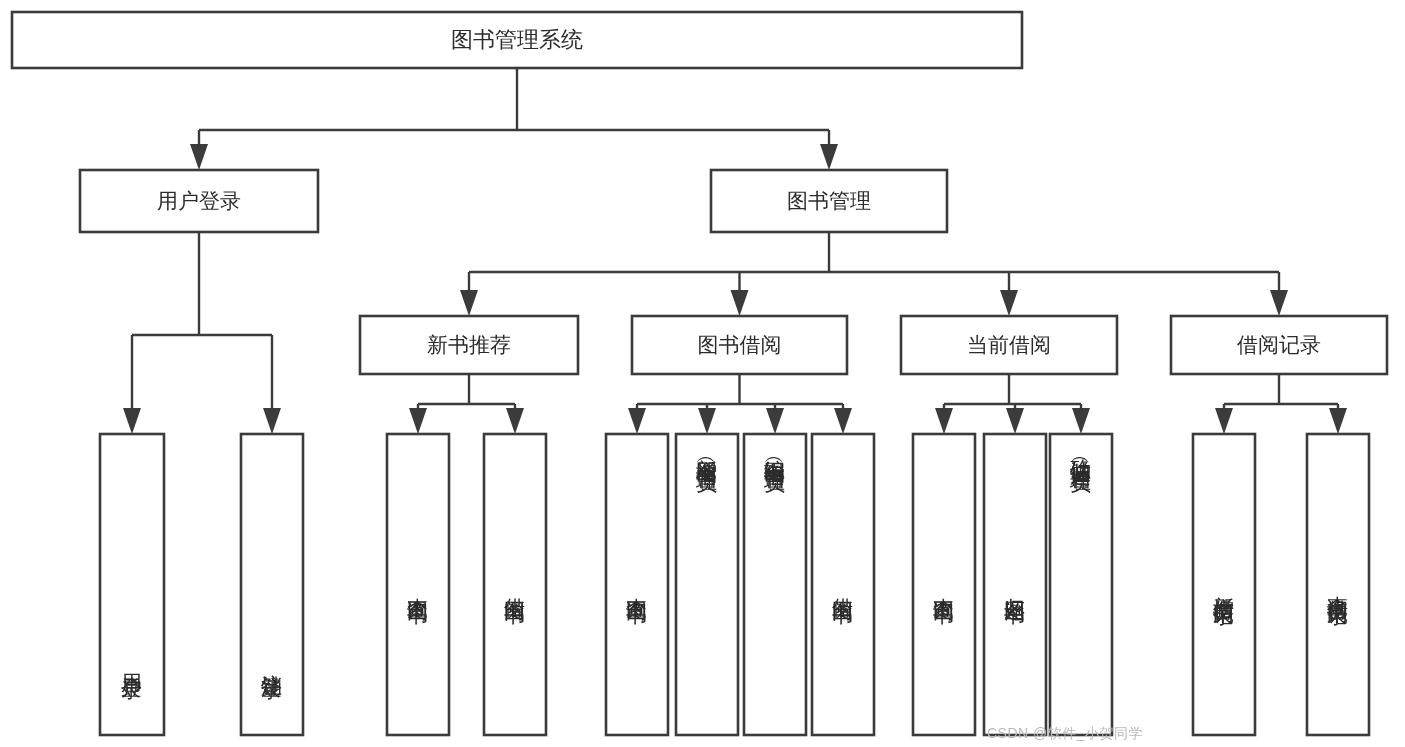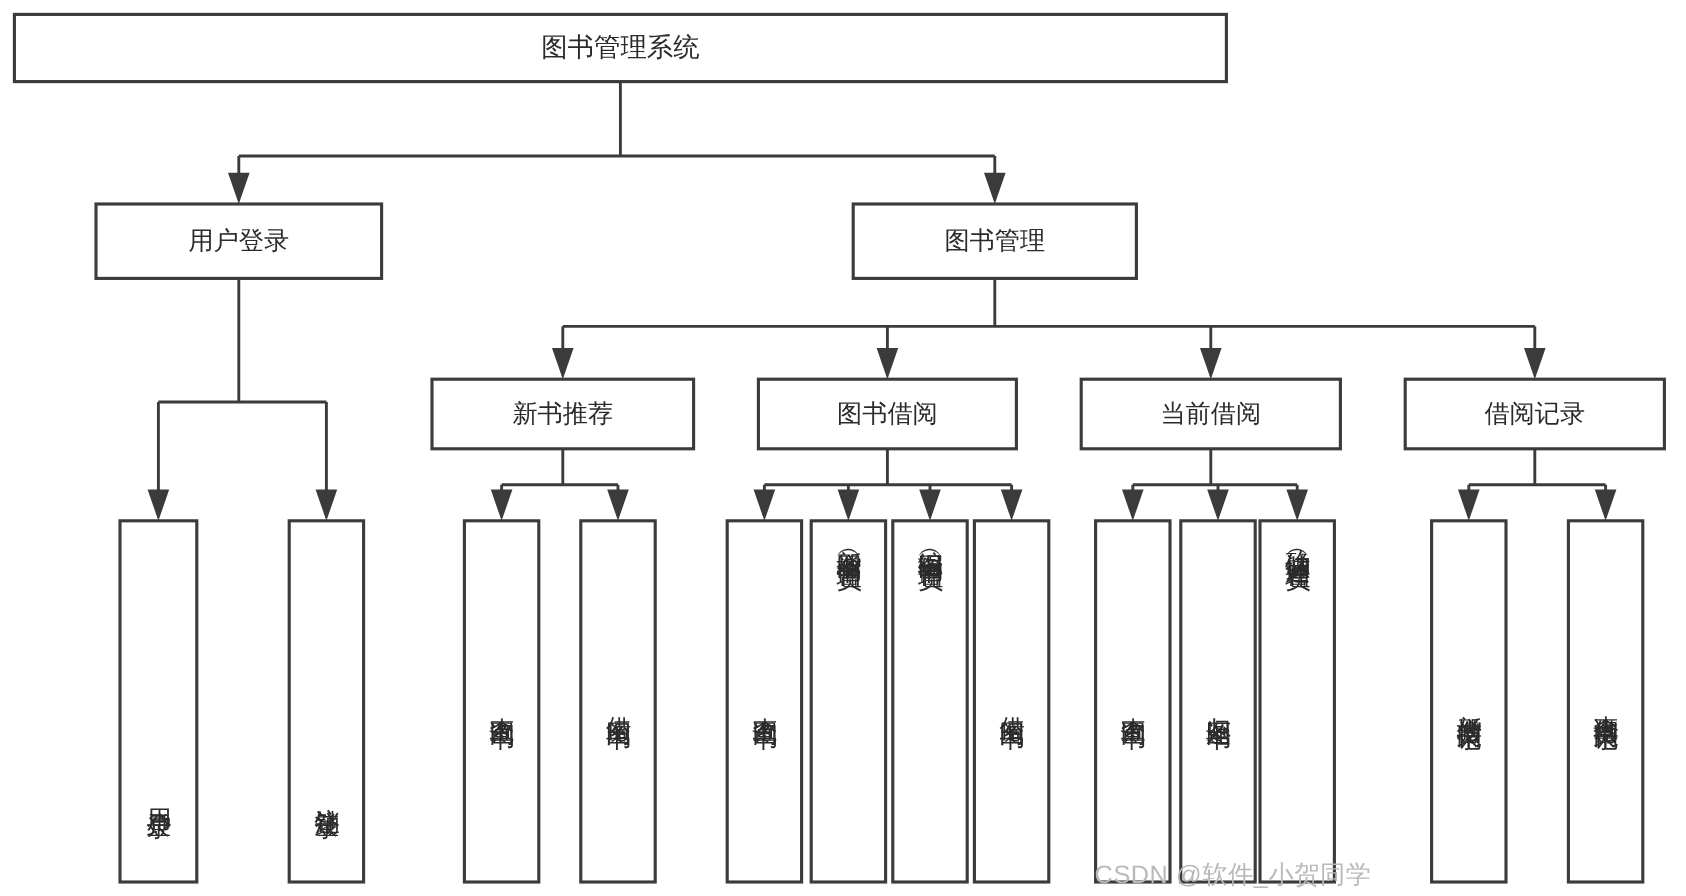--- a/index.html
+++ b/index.html
@@ -75,21 +75,21 @@
     line-height: 1.0;
     color: #2b2b2b;
     letter-spacing: 2px;
     white-space: nowrap;
   }
   .watermark {
     position: absolute;
     right: 8px;
     bottom: 4px;
     font-family: "Liberation Sans", "DejaVu Sans", sans-serif;
-    font-size: 21px;
+    font-size: 14px;
     color: #b9b9b9;
     white-space: nowrap;
     letter-spacing: 0.5px;
   }
 </style>
 </head>
 <body>
 
 <div id="diagram-root">
   <svg class="diagram" id="diagram-svg" viewBox="0 0 1405 747">

